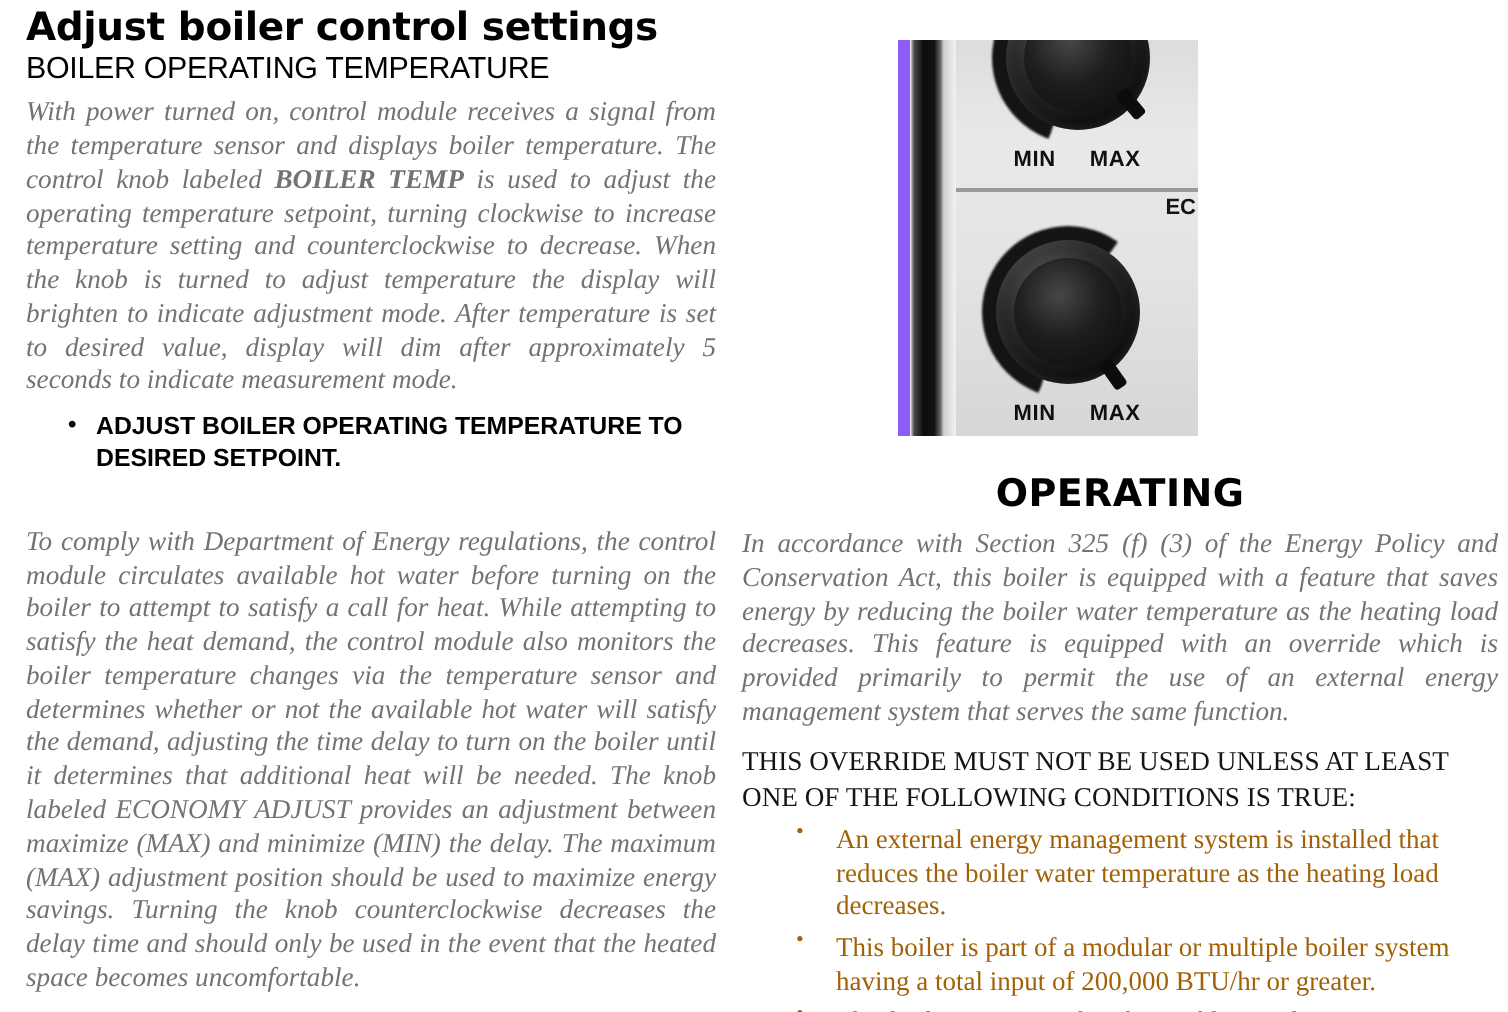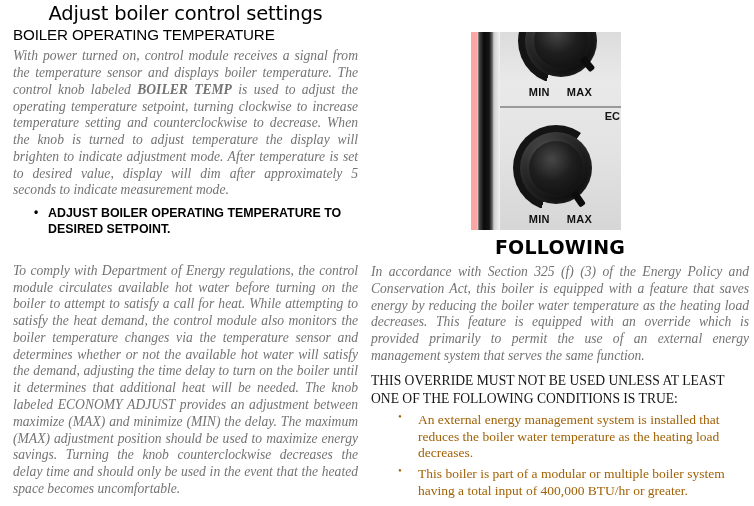--- a/index.html
+++ b/index.html
@@ -19,27 +19,26 @@
 
   
   #left-col {
     position: absolute;
     left: 13px;
     top: 4px;
     width: 345px;
   }
   .doc-title {
     font-family: "DejaVu Sans", sans-serif;
-    font-weight: normal;
+    font-weight: bold;
     font-size: 19.5px;
     letter-spacing: -0.2px;
     line-height: 1.05;
     color: #000;
     margin: 0 0 3px 0;
-    text-align: center;
   }
   .section-head {
     font-family: "Liberation Sans", sans-serif;
     font-weight: normal;
     font-size: 15.2px;
     letter-spacing: -0.15px;
     color: #000;
     margin: 0 0 4px 0;
     line-height: 1.1;
   }
@@ -75,27 +74,26 @@
     content: "\2022";
     position: absolute;
     left: 21px;
     top: -1px;
     font-size: 12px;
   }
 
   
   #knob-photo {
     position: absolute;
-    left: 471px;
+    left: 449px;
     top: 20px;
     width: 150px;
     height: 198px;
     overflow: hidden;
-    background: #fca5a5;
-    margin-top: 12px;
+    background: #8b5cf6;
   }
   .ph-darkstrip {
     position: absolute;
     left: 6px; top: 0; width: 17px; height: 100%;
     background: linear-gradient(90deg,#f6f6f6 0%,#4a4a4a 12%,#0a0a0a 40%,#151515 72%,#6b6b6b 90%,#d8d8d8 100%);
   }
   .ph-darkstrip2 {
     position: absolute;
     left: 23px; top: 0; width: 6px; height: 100%;
     background: linear-gradient(90deg,#cfcfcf,#f2f2f2);
@@ -258,30 +256,30 @@
       <div class="knob-pointer" style="left:62px; top:66px; transform:rotate(-35deg);"></div>
     </div>
     <div class="knob-labels" style="left:29px; top:181px;">
       <span>MIN</span>
       <span>MAX</span>
     </div>
   </div>
 
   <div id="right-col">
 
-    <h2 class="important-head">FOLLOWING</h2>
+    <h2 class="important-head">OPERATING</h2>
 
     <p class="body-text">In accordance with Section 325 (f) (3) of the Energy Policy and Conservation Act, this boiler is equipped with a feature that saves energy by reducing the boiler water temperature as the heating load decreases. This feature is equipped with an override which is provided primarily to permit the use of an external energy management system that serves the same function.</p>
 
     <div class="spacer-sm"></div>
 
     <p class="caps-line">THIS OVERRIDE MUST NOT BE USED UNLESS AT LEAST</p>
     <p class="caps-line">ONE OF THE FOLLOWING CONDITIONS IS TRUE:</p>
 
     <ul class="bullets-serif">
       <li>An external energy management system is installed that reduces the boiler water temperature as the heating load decreases.</li>
-      <li>This boiler is part of a modular or multiple boiler system having a total input of 400,000 BTU/hr or greater.</li>
+      <li>This boiler is part of a modular or multiple boiler system having a total input of 200,000 BTU/hr or greater.</li>
       <li>This boiler is equipped with a tankless coil.</li>
     </ul>
 
   </div>
 
 </div>
 
 </body></html>

